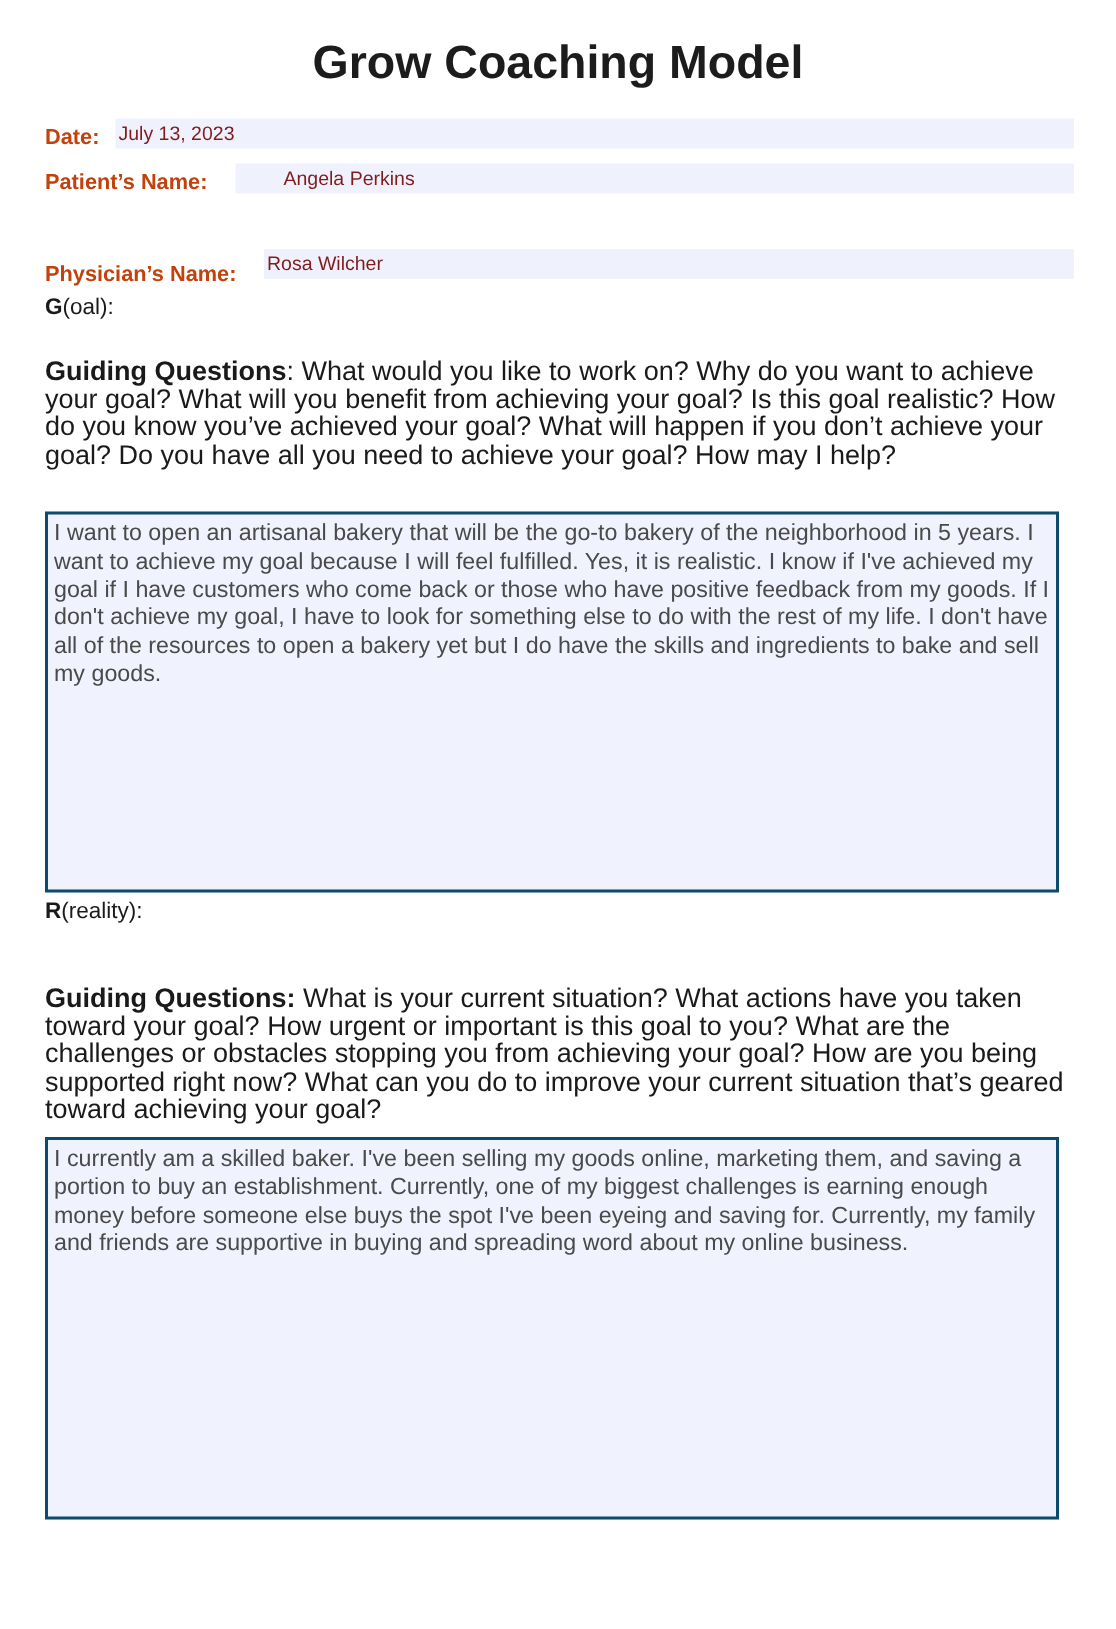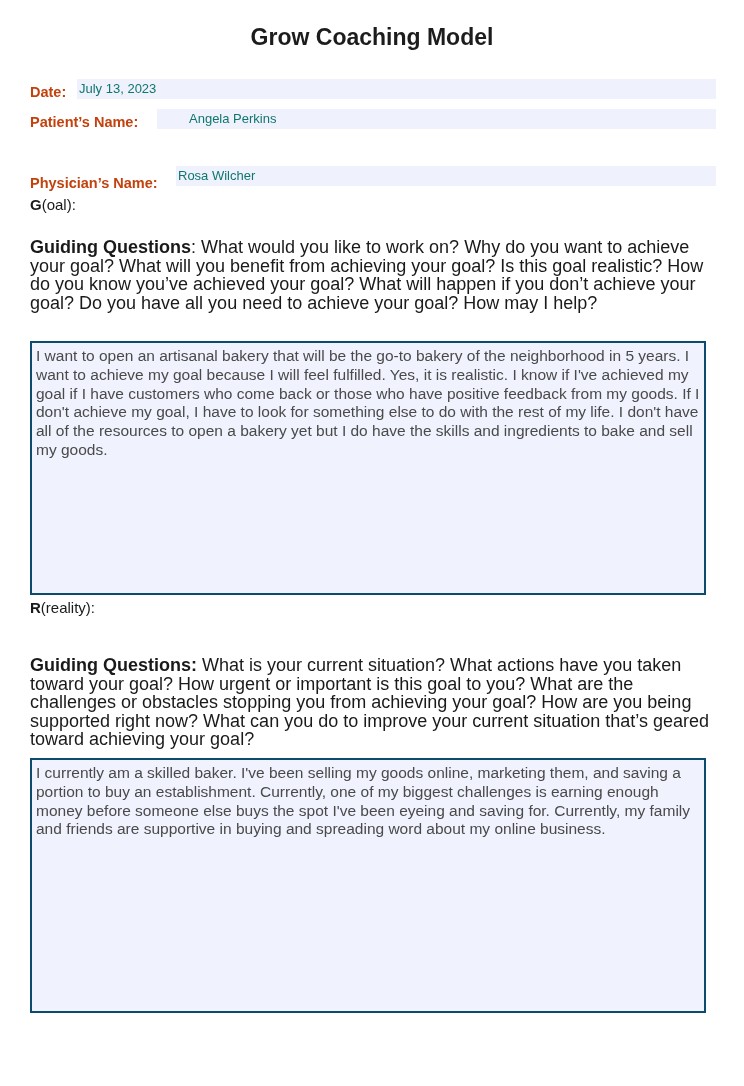--- a/index.html
+++ b/index.html
@@ -1,20 +1,20 @@
 <!DOCTYPE html>
 <html><head>
 <meta charset="utf-8">
 <style>
   html, body { margin:0; padding:0; background:#ffffff; }
   body { width:744px; height:1086px; position:relative; font-family:"Liberation Sans", sans-serif; color:#1a1a1a; overflow:hidden; }
-  .title { position:absolute; left:0; top:24px; width:744px; text-align:center; font-size:23px; font-weight:bold; color:#1c1c1c; }
+  .title { position:absolute; left:0; top:24px; width:744px; text-align:center; font-size:31px; font-weight:bold; color:#1c1c1c; }
   .field-row { position:absolute; left:30px; height:20px; }
   .field-label { position:absolute; left:0; font-size:14.5px; font-weight:bold; color:#c2410c; white-space:nowrap; }
-  .field-input { position:absolute; height:20px; background:#eff1fd; font-size:13px; color:#0f766e; padding-left:2px; line-height:20px; box-sizing:border-box; border:none; font-family:"Liberation Sans", sans-serif; }
+  .field-input { position:absolute; height:20px; background:#eff1fd; font-size:13px; color:#7f1d1d; padding-left:2px; line-height:20px; box-sizing:border-box; border:none; font-family:"Liberation Sans", sans-serif; }
   .section-head { position:absolute; left:30px; font-size:15px; color:#1a1a1a; }
   .section-head b { font-weight:bold; }
   .guide { position:absolute; left:30px; width:690px; font-size:18px; line-height:18.6px; color:#1a1a1a; }
   .guide b { font-weight:bold; }
   .answer-box { position:absolute; left:30px; width:676px; background:#f0f2fe; border:2px solid #0c4a6e; box-sizing:border-box; padding:4px 4px; font-size:15.5px; line-height:18.8px; color:#4a4a4a; font-family:"Liberation Sans", sans-serif; resize:none; }
 </style>
 </head>
 <body>
 
 <div class="title">Grow Coaching Model</div>

